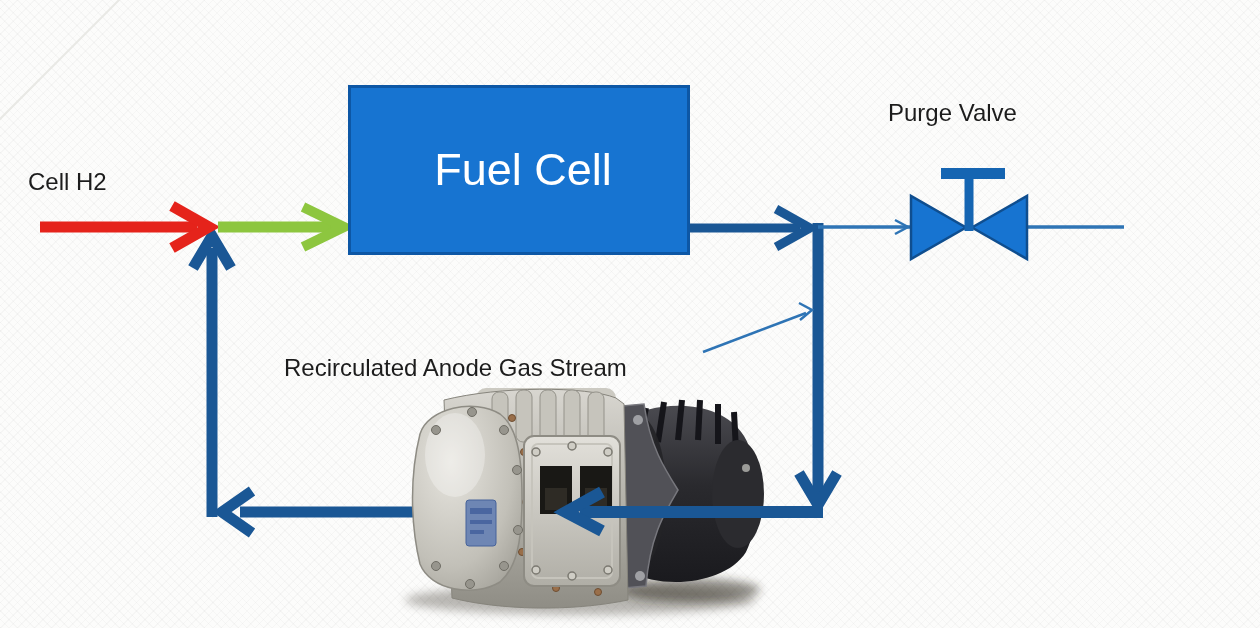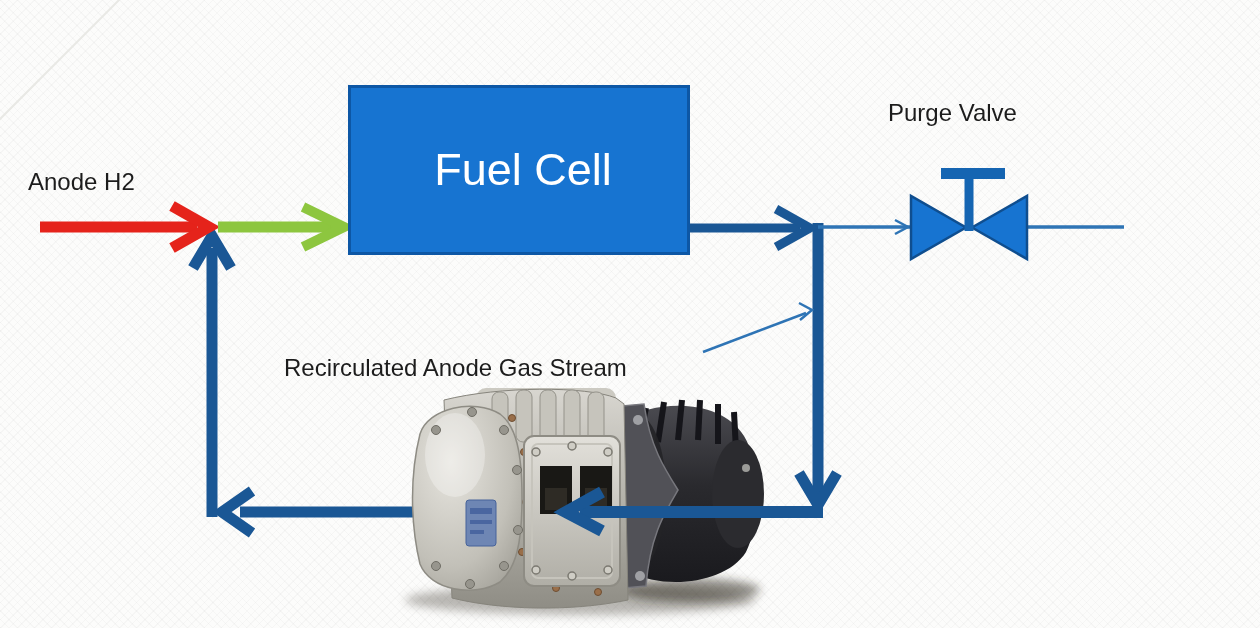--- a/index.html
+++ b/index.html
@@ -191,15 +191,15 @@
   <g stroke="#1A5795" fill="none">
     <path d="M 580 512 H 823" stroke-width="12"></path>
     <path d="M 602 492 L 566 512 L 602 531" stroke-width="12"></path>
   </g>
 </svg>
 
 <div class="stack-box">
   <div>Fuel Cell</div>
 </div>
 
-<div class="label label-feed">Anode H2</div>
+<div class="label label-feed">Cell H2</div>
 <div class="label label-purge">Purge Valve</div>
 <div class="label label-recirc">Recirculated Anode Gas Stream</div>
 
 </body></html>

